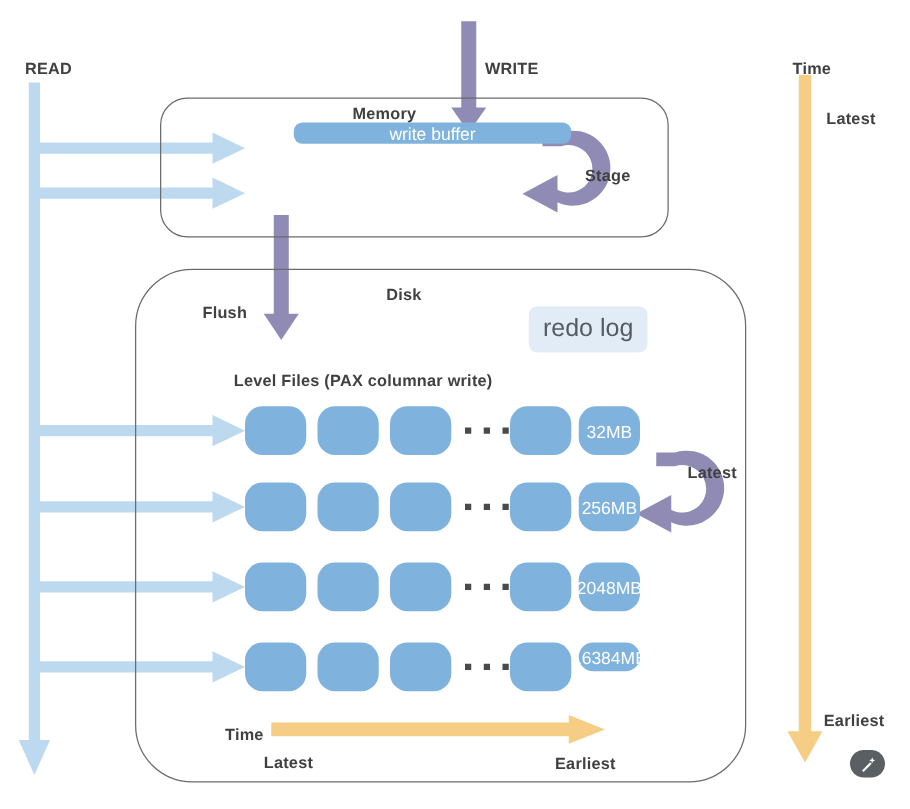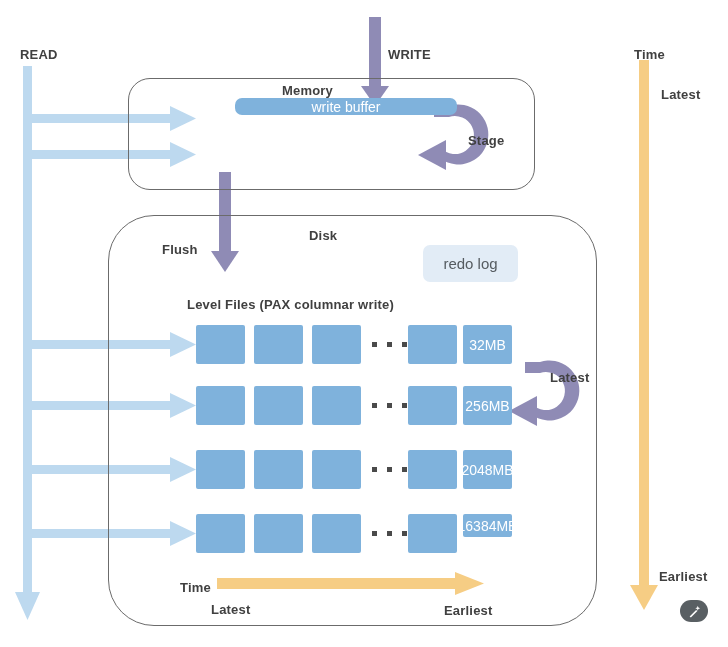--- a/index.html
+++ b/index.html
@@ -46,30 +46,30 @@
     display: flex;
     align-items: center;
     justify-content: center;
     box-sizing: border-box;
   }
   .redo {
     position: absolute;
     background: #e2ecf6;
     border-radius: 7px;
     color: #555b60;
-    font-size: 15px;
+    font-size: 20px;
     display: flex;
     align-items: center;
     justify-content: center;
     box-sizing: border-box;
   }
   .fbox {
     position: absolute;
     background: #7fb2dc;
-    border-radius: 2px;
+    border-radius: 14px;
     box-sizing: border-box;
   }
   .fbox.sized {
     color: #ffffff;
     font-size: 14px;
     display: flex;
     align-items: center;
     justify-content: center;
     overflow: visible;
   }

